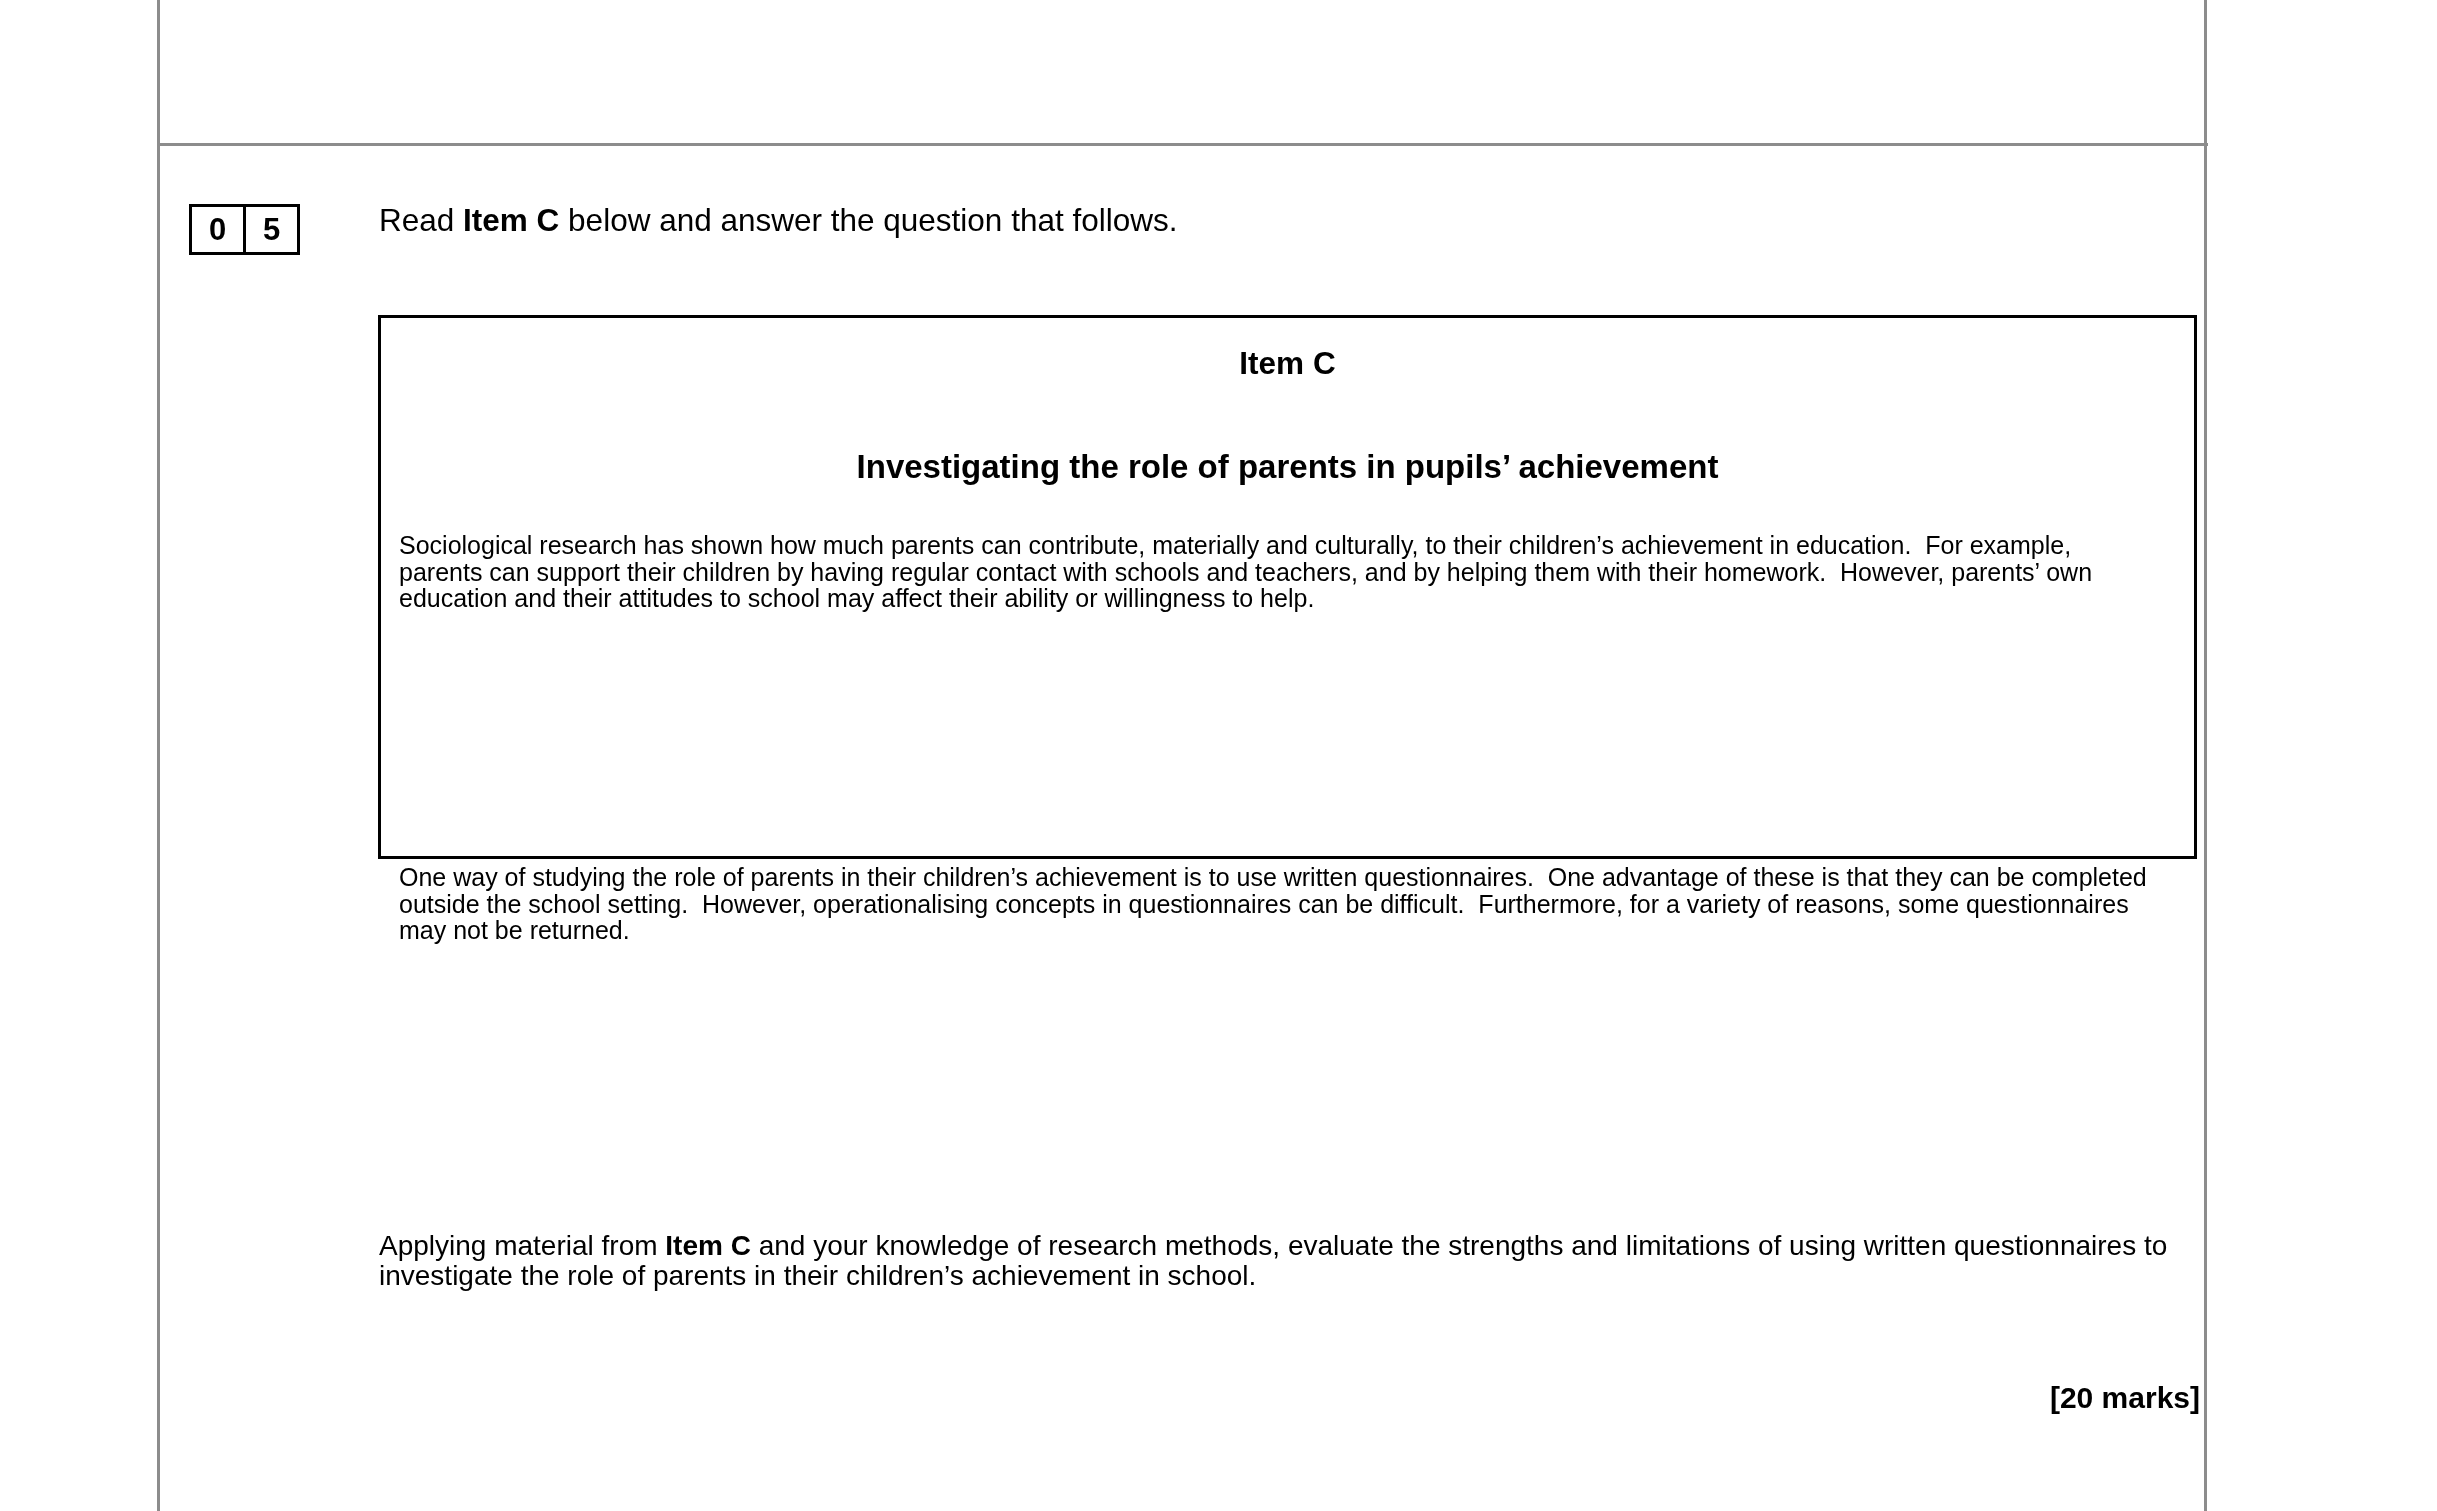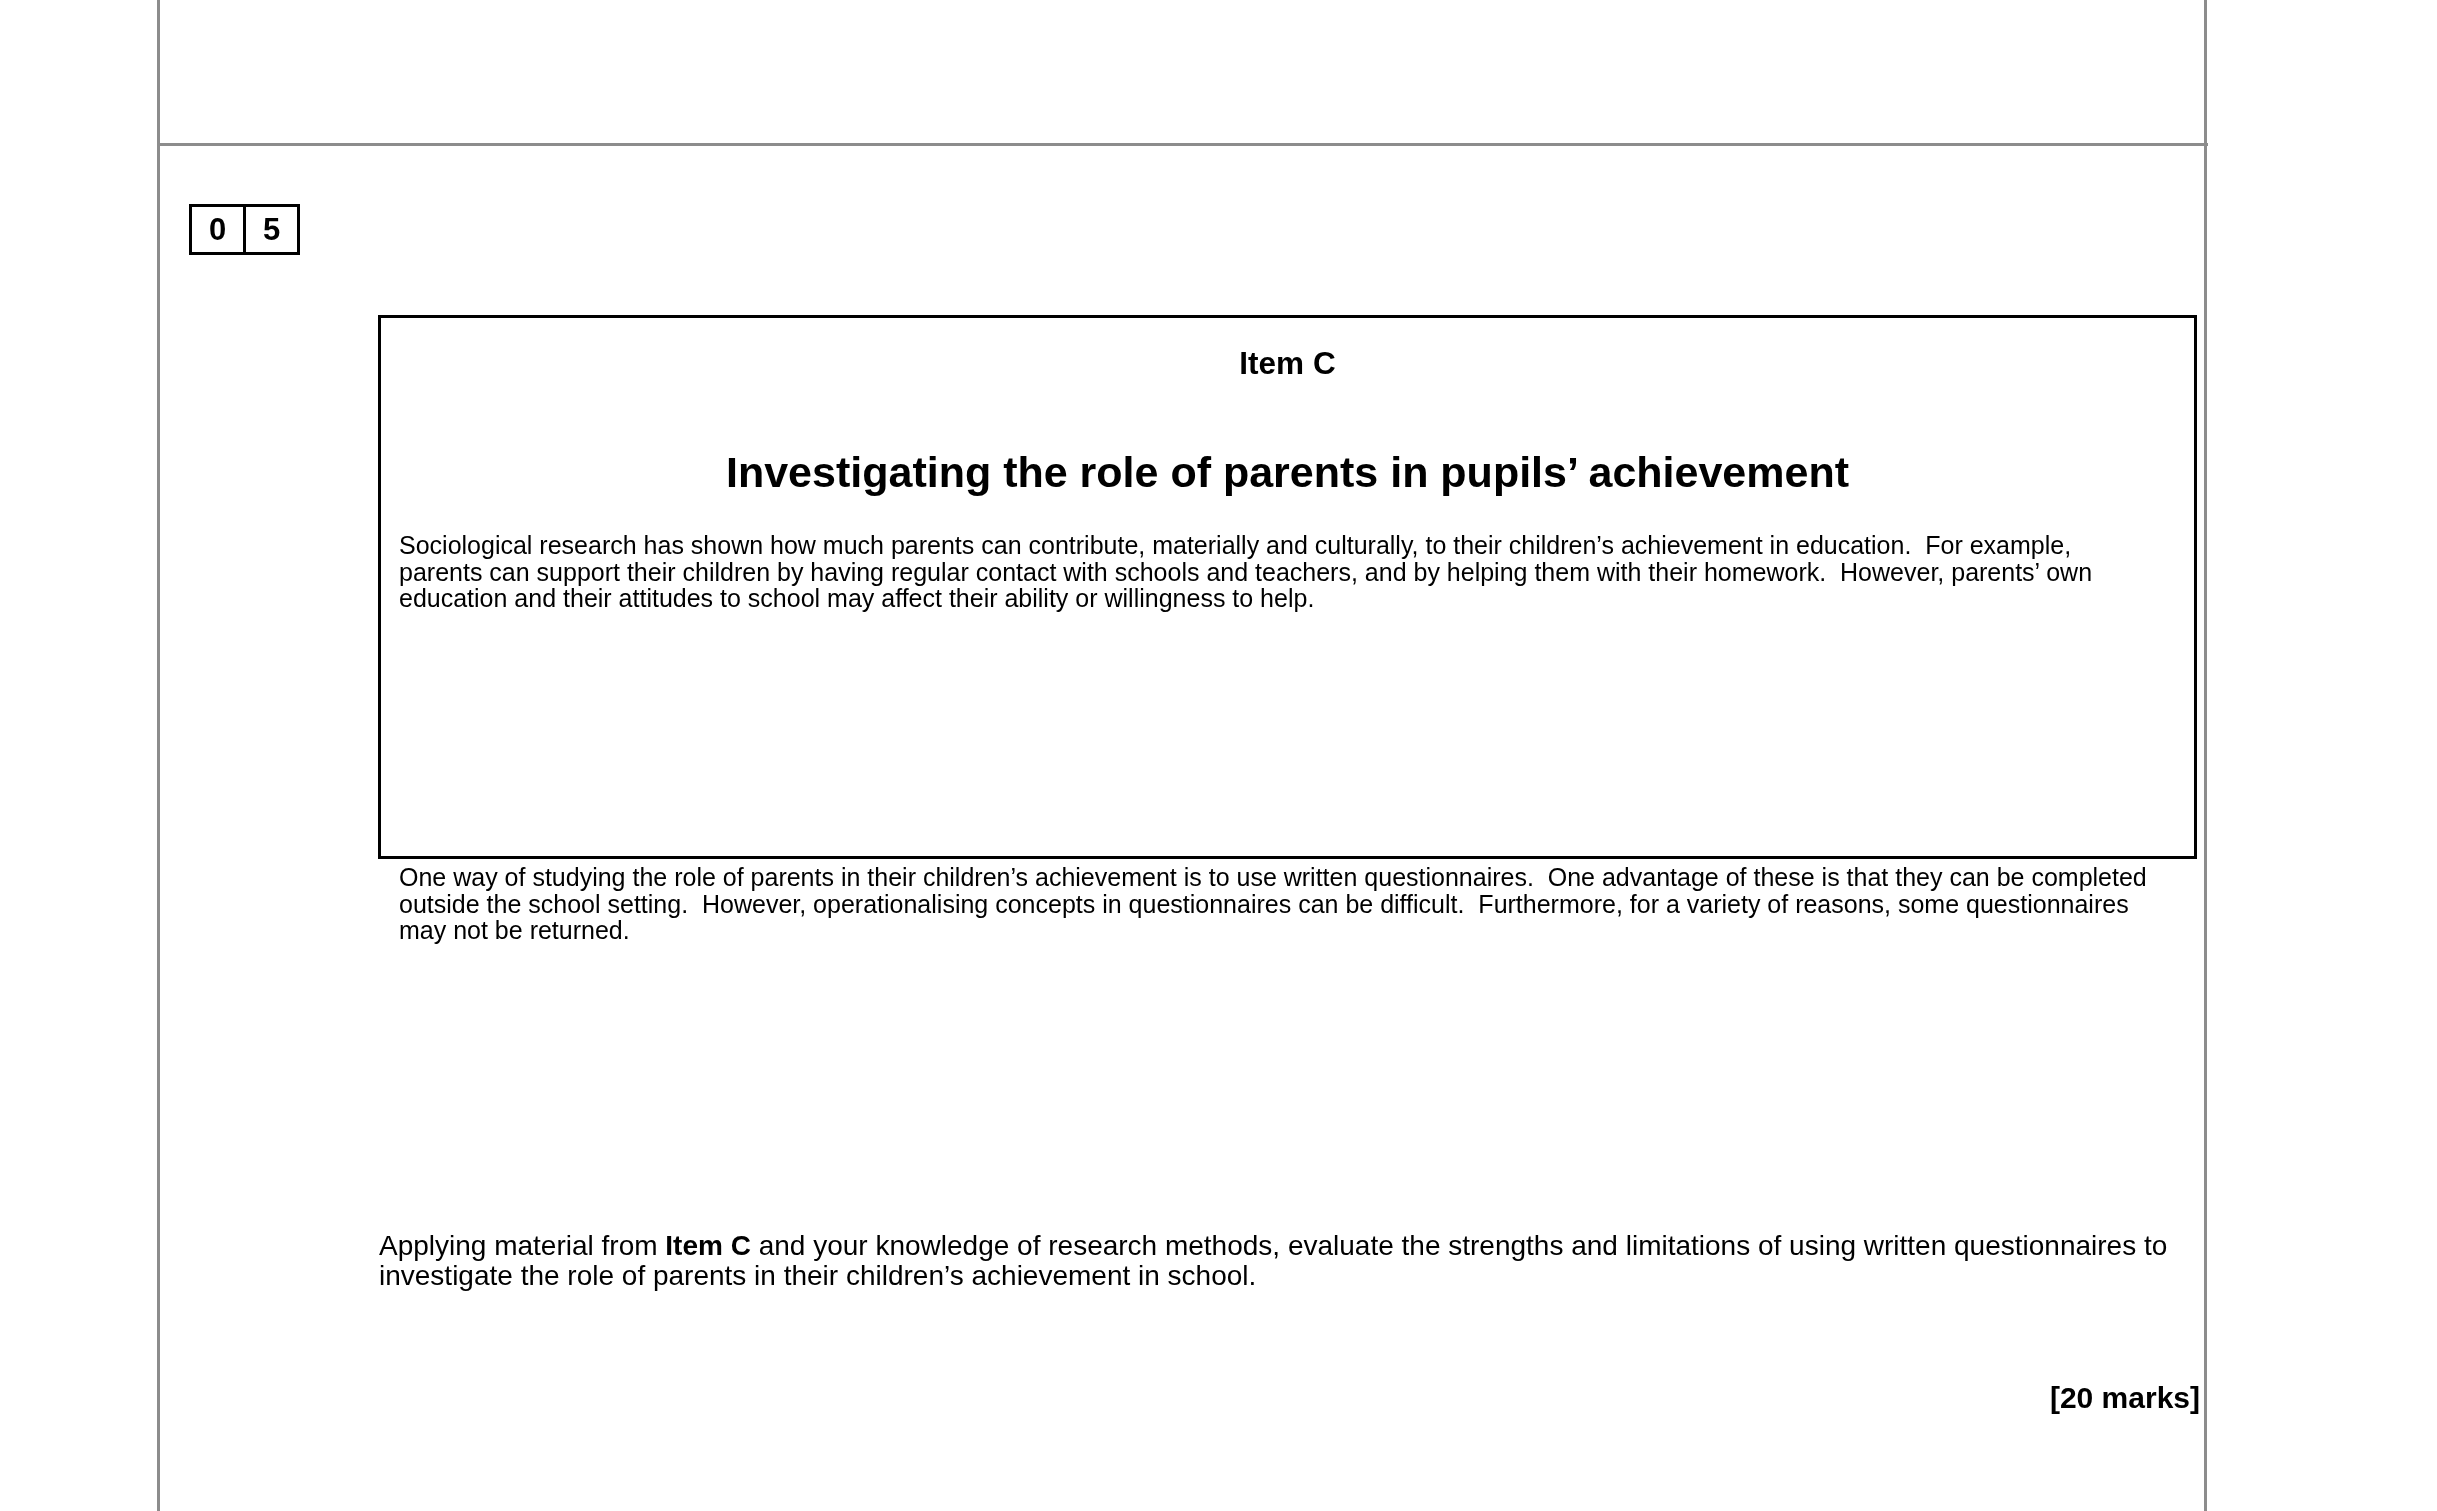--- a/index.html
+++ b/index.html
@@ -109,21 +109,21 @@
     text-align: center;
     font-size: 31.5px;
     font-weight: bold;
   }
   .item-subtitle {
     position: absolute;
     left: 0;
     top: 130px;
     width: 100%;
     text-align: center;
-    font-size: 43px;
+    font-size: 33px;
     font-weight: bold;
   }
   .item-para {
     position: absolute;
     left: 18px;
     width: 1757px;
     font-size: 25px;
     line-height: 1.065;
     white-space: pre-wrap;
   }
@@ -160,20 +160,21 @@
   <div class="rule-left"></div>
   <div class="rule-right"></div>
   <div class="rule-header"></div>
 
 
   <div class="qnum-box">
     <div class="qnum-cell">0</div>
     <div class="qnum-cell">5</div>
   </div>
 
+  <div class="instruction"><span>Read </span><b>Item C</b><span> below and answer the question that follows.</span></div>
 
   <div class="item-box">
     <div class="item-title">Item C</div>
     <div class="item-subtitle">Investigating the role of parents in pupils’ achievement</div>
     <div class="item-para item-para-1">Sociological research has shown how much parents can contribute, materially and culturally, to their children’s achievement in education.  For example, parents can support their children by having regular contact with schools and teachers, and by helping them with their homework.  However, parents’ own education and their attitudes to school may affect their ability or willingness to help.</div>
     <div class="item-para item-para-2">One way of studying the role of parents in their children’s achievement is to use written questionnaires.  One advantage of these is that they can be completed outside the school setting.  However, operationalising concepts in questionnaires can be difficult.  Furthermore, for a variety of reasons, some questionnaires may not be returned.</div>
   </div>
 
   <div class="question"><span>Applying material from </span><b>Item C</b><span> and your knowledge of research methods, evaluate the strengths and limitations of using written questionnaires to investigate the role of parents in their children’s achievement in school.</span></div>
 

